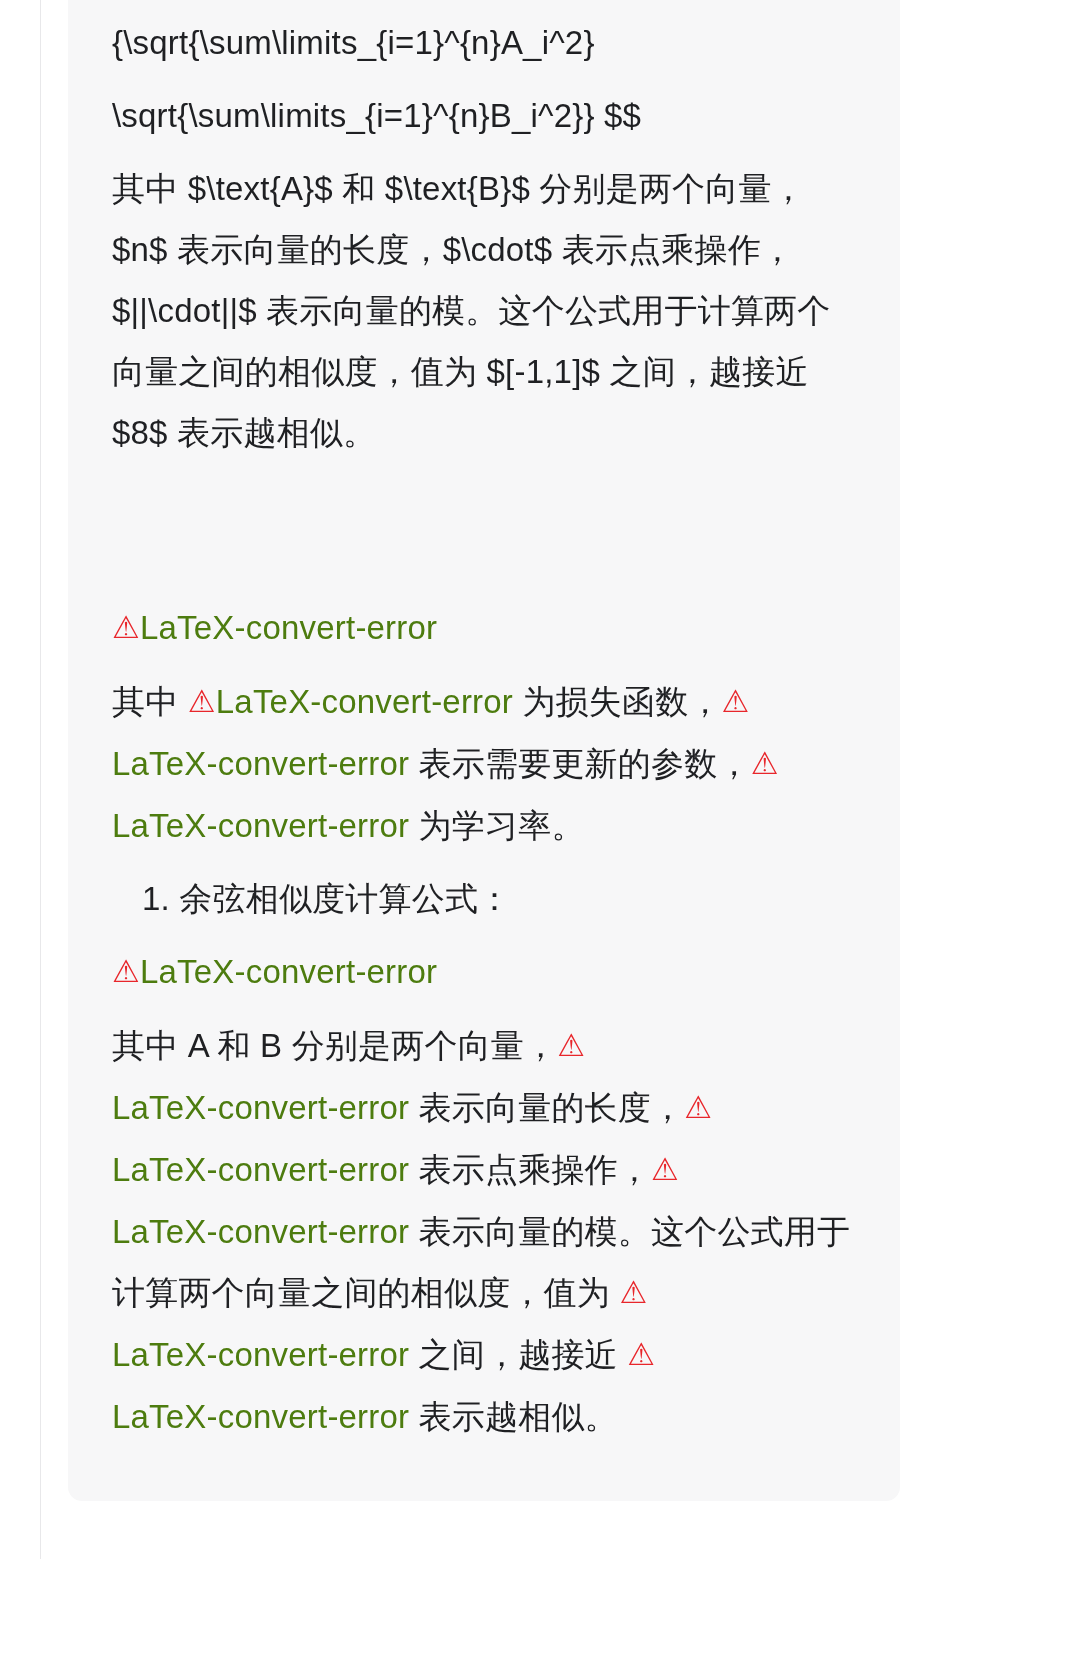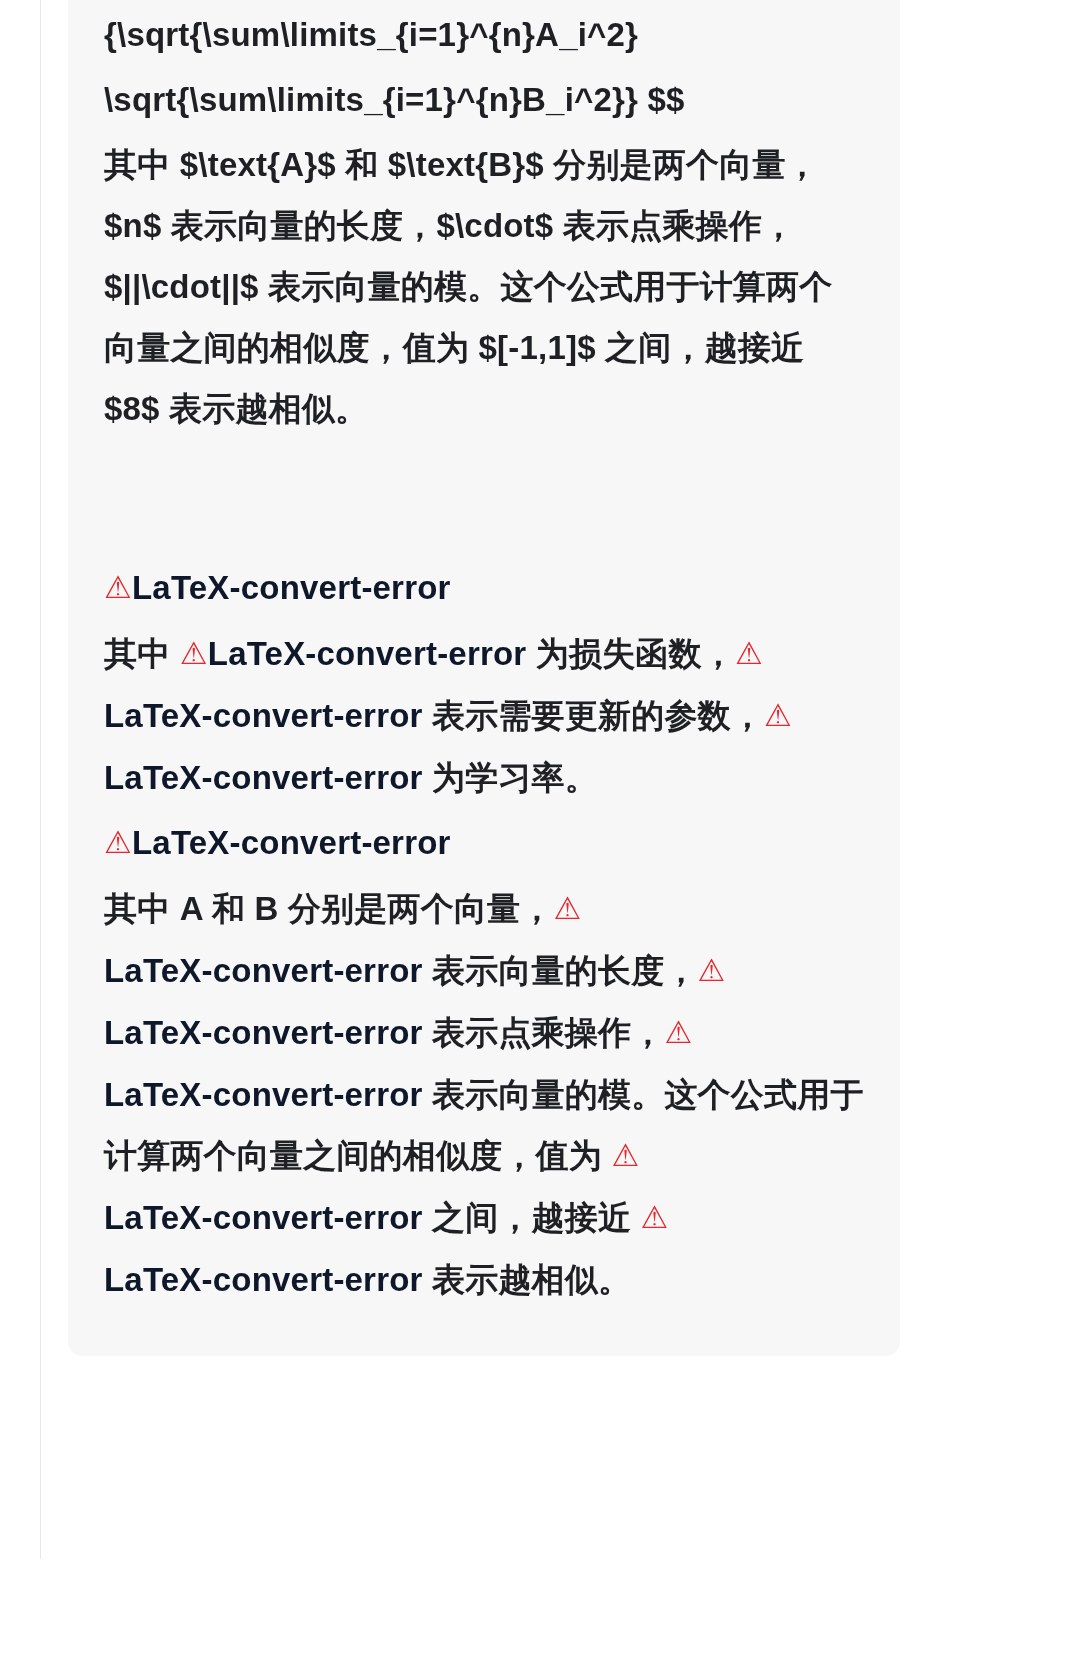--- a/index.html
+++ b/index.html
@@ -54,31 +54,30 @@
 
   .block {
     margin: 0;
   }
 
   .spacer {
     height: 110px;
   }
 
   .para {
-    margin: 4px;
-    font-weight: bold;
+    margin: 12px;
   }
 
   .list-item {
     margin: 0;
     padding-left: 42px;
   }
 
   .err {
-    color: #0f172a;
+    color: #4d7c0f;
     white-space: nowrap;
   }
   .err-wrap {
     color: #e8262b;
   }
 
   .warn-icon {
     color: #e8262b;
     font-size: 31px;
     display: inline-block;
@@ -115,20 +114,21 @@
 
 
       <div class="para block">
         <span class="err-wrap"><span class="warn-icon">⚠</span><span class="err">LaTeX-convert-error</span></span>
       </div>
 
       <div class="para block">
         <span>其中 </span><span class="err-wrap"><span class="warn-icon">⚠</span><span class="err">LaTeX-convert-error</span></span><span> 为损失函数，</span><span class="err-wrap"><span class="warn-icon">⚠</span><span class="err">LaTeX-convert-error</span></span><span> 表示需要更新的参数，</span><span class="err-wrap"><span class="warn-icon">⚠</span><span class="err">LaTeX-convert-error</span></span><span> 为学习率。</span>
       </div>
 
+      <div class="list-item block">1. 余弦相似度计算公式：</div>
 
       <div class="para block">
         <span class="err-wrap"><span class="warn-icon">⚠</span><span class="err">LaTeX-convert-error</span></span>
       </div>
 
       <div class="para block">
         <span>其中 A 和 B 分别是两个向量，</span><span class="err-wrap"><span class="warn-icon">⚠</span><span class="err">LaTeX-convert-error</span></span><span> 表示向量的长度，</span><span class="err-wrap"><span class="warn-icon">⚠</span><span class="err">LaTeX-convert-error</span></span><span> 表示点乘操作，</span><span class="err-wrap"><span class="warn-icon">⚠</span><span class="err">LaTeX-convert-error</span></span><span> 表示向量的模。这个公式用于计算两个向量之间的相似度，值为 </span><span class="err-wrap"><span class="warn-icon">⚠</span><span class="err">LaTeX-convert-error</span></span><span> 之间，越接近 </span><span class="err-wrap"><span class="warn-icon">⚠</span><span class="err">LaTeX-convert-error</span></span><span> 表示越相似。</span>
       </div>
 
     </div>

